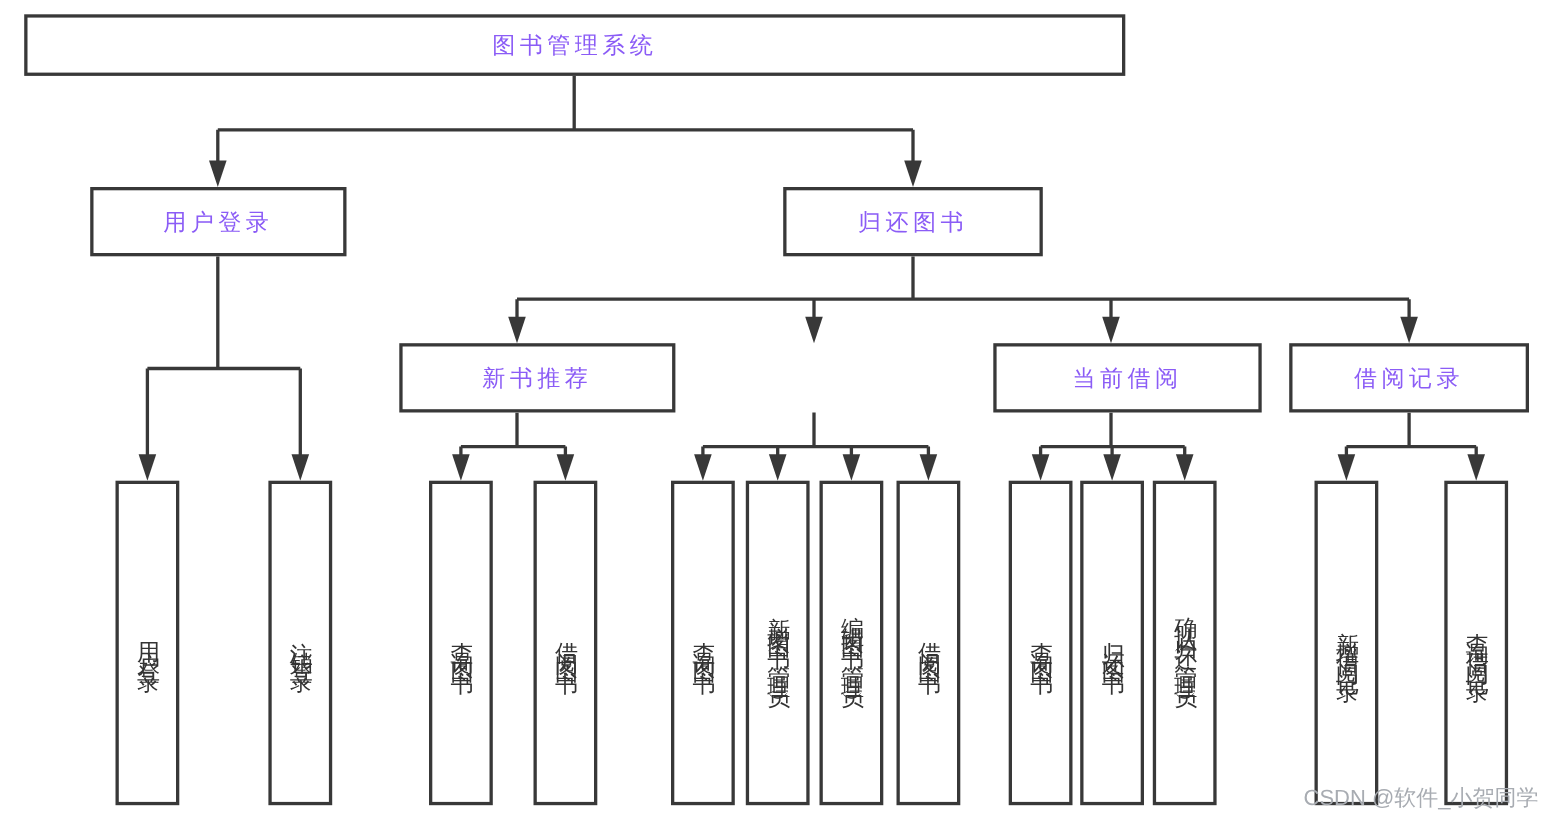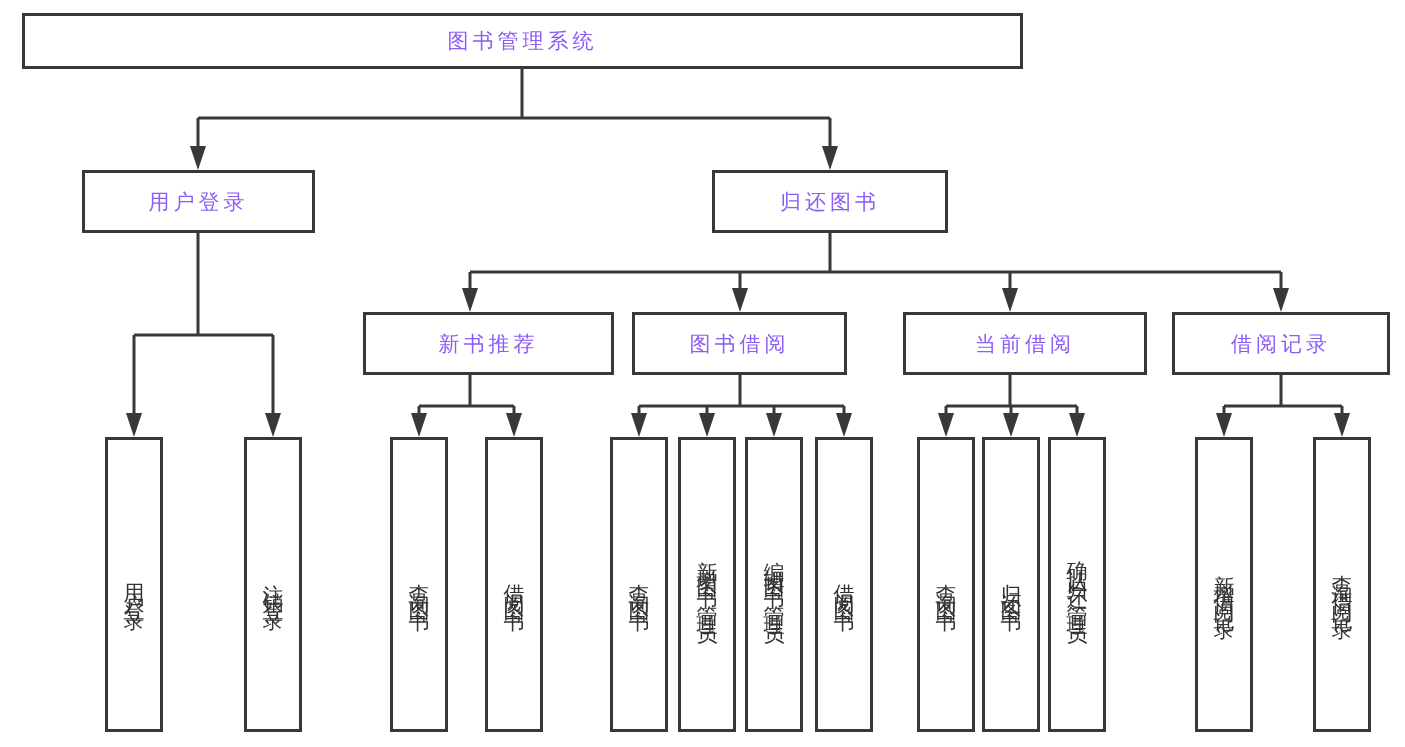--- a/index.html
+++ b/index.html
@@ -133,23 +133,20 @@
   <div class="hnode" style="left:82px; top:170px; width:233px; height:63px">
     <span>用户登录</span>
   </div>
   <div class="hnode" style="left:712px; top:170px; width:236px; height:63px">
     <span>归还图书</span>
   </div>
 
   <div class="hnode" style="left:363px; top:312px; width:251px; height:63px">
     <span>新书推荐</span>
   </div>
-  <div class="hnode" style="left:632px; top:312px; width:215px; height:63px">
-    <span>图书借阅</span>
-  </div>
   <div class="hnode" style="left:903px; top:312px; width:244px; height:63px">
     <span>当前借阅</span>
   </div>
   <div class="hnode" style="left:1172px; top:312px; width:218px; height:63px">
     <span>借阅记录</span>
   </div>
 
   <div class="vnode" style="left:105px; top:437px">
     <span>用户登录</span>
   </div>
@@ -187,14 +184,15 @@
     <span>确认归还（管理员）</span>
   </div>
 
   <div class="vnode" style="left:1195px; top:437px">
     <span>新增借阅记录</span>
   </div>
   <div class="vnode" style="left:1313px; top:437px">
     <span>查询借阅记录</span>
   </div>
 
+  <div class="watermark">CSDN @软件_小贺同学</div>
 
 </div>
 
 </body></html>

